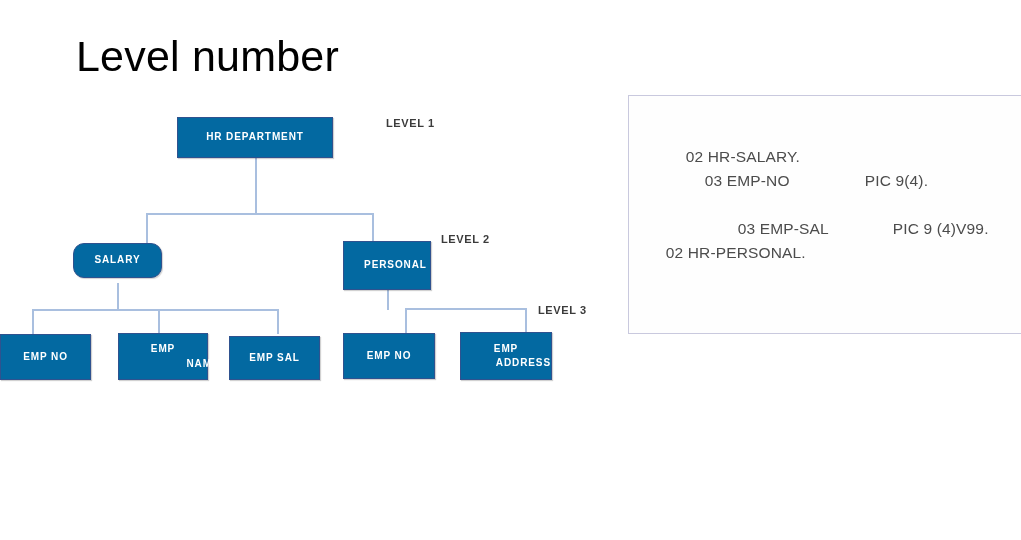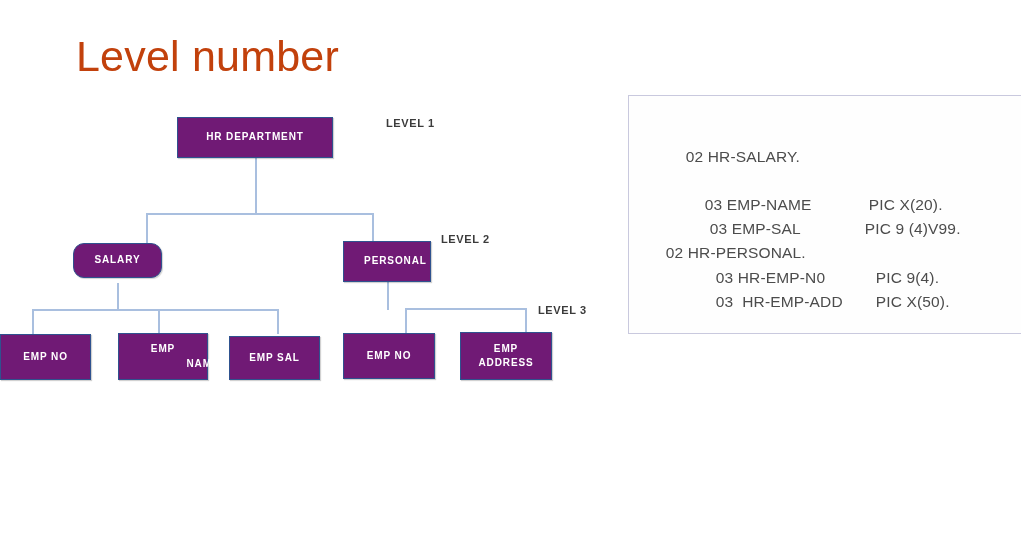--- a/index.html
+++ b/index.html
@@ -26,29 +26,29 @@
   }
 
   
   .slide-title {
     position: absolute;
     left: 76px;
     top: 33px;
     font-size: 43px;
     font-weight: 300;
     letter-spacing: 0.2px;
-    color: #c2410c;
+    color: #000000;
     line-height: 1.1;
     white-space: nowrap;
   }
 
   
   .node {
     position: absolute;
-    background: #701a75;
+    background: #0369a1;
     border: 1px solid #2F528F;
     box-sizing: border-box;
     color: #ffffff;
     font-weight: bold;
     font-size: 10px;
     letter-spacing: 0.9px;
     text-align: center;
     display: flex;
     align-items: center;
     justify-content: center;
@@ -124,21 +124,21 @@
 
   <div class="node" style="left:177px; top:117px; width:156px; height:41px;">
     <span>HR  DEPARTMENT</span>
   </div>
   <div class="level-label" style="left:349px; top:117px;padding-left:37px;">LEVEL 1</div>
 
   <div class="node" style="left:73px; top:243px; width:89px; height:35px;border-radius:11px;">
     <span>SALARY</span>
   </div>
 
-  <div class="node" style="left:343px; top:241px; width:88px; height:41px;padding-left:17px;">
+  <div class="node" style="left:343px; top:241px; width:88px; height:49px;padding-left:17px;">
     <span>PERSONAL</span>
   </div>
 
   <div class="level-label" style="left:441px; top:233px;">LEVEL 2</div>
 
   <div class="node" style="left:0px; top:334px; width:91px; height:46px;">
     <span>EMP NO</span>
   </div>
 
   <div class="node" style="left:118px; top:333px; width:90px; height:47px;">
@@ -152,49 +152,43 @@
     <span>EMP SAL</span>
   </div>
 
   <div class="node" style="left:343px; top:333px; width:92px; height:46px;">
     <span>EMP NO</span>
   </div>
 
   <div class="node" style="left:460px; top:332px; width:92px; height:48px;">
     <span>
       <span style="display: block;">EMP</span>
-      <span style="display: block;">ADDRESS</span>
+      <span style="display: block; text-align: right;">ADDRESS</span>
     </span>
   </div>
 
   <div class="level-label" style="left:538px; top:304px;">LEVEL 3</div>
 
   <div id="code-panel">
 
 
     <div class="code-line" style="left:30px; top:34px;">
       <span class="code-name">02 HR-SALARY.</span>
     </div>
 
-
-    <div class="code-line" style="left:49px; top:82px;">
-      <span class="code-name" style="width:164px;">03 EMP-NAME</span><span class="code-pic">PIC X(20).</span>
+    <div class="code-line" style="left:49px; top:58px;">
+      <span class="code-name" style="width:160px;">03 EMP-NO</span><span class="code-pic">PIC 9(4).</span>
     </div>
 
+
     <div class="code-line" style="left:54px; top:106px;">
-      <span class="code-name" style="width:155px;">03 EMP-SAL</span><span class="code-pic">PIC 9 (4)V99.</span>
+      <span class="code-name" style="width:155px;margin-left:28px;">03 EMP-SAL</span><span class="code-pic">PIC 9 (4)V99.</span>
     </div>
 
     <div class="code-line" style="left:10px; top:130px;">
       <span class="code-name">02 HR-PERSONAL.</span>
     </div>
 
-    <div class="code-line" style="left:60px; top:155px;">
-      <span class="code-name" style="width:160px;">03 HR-EMP-N0</span><span class="code-pic">PIC 9(4).</span>
-    </div>
 
-    <div class="code-line" style="left:60px; top:179px;">
-      <span class="code-name" style="width:160px;">03  HR-EMP-ADD</span><span class="code-pic">PIC X(50).</span>
-    </div>
 
   </div>
 
 </div>
 
 </body></html>

